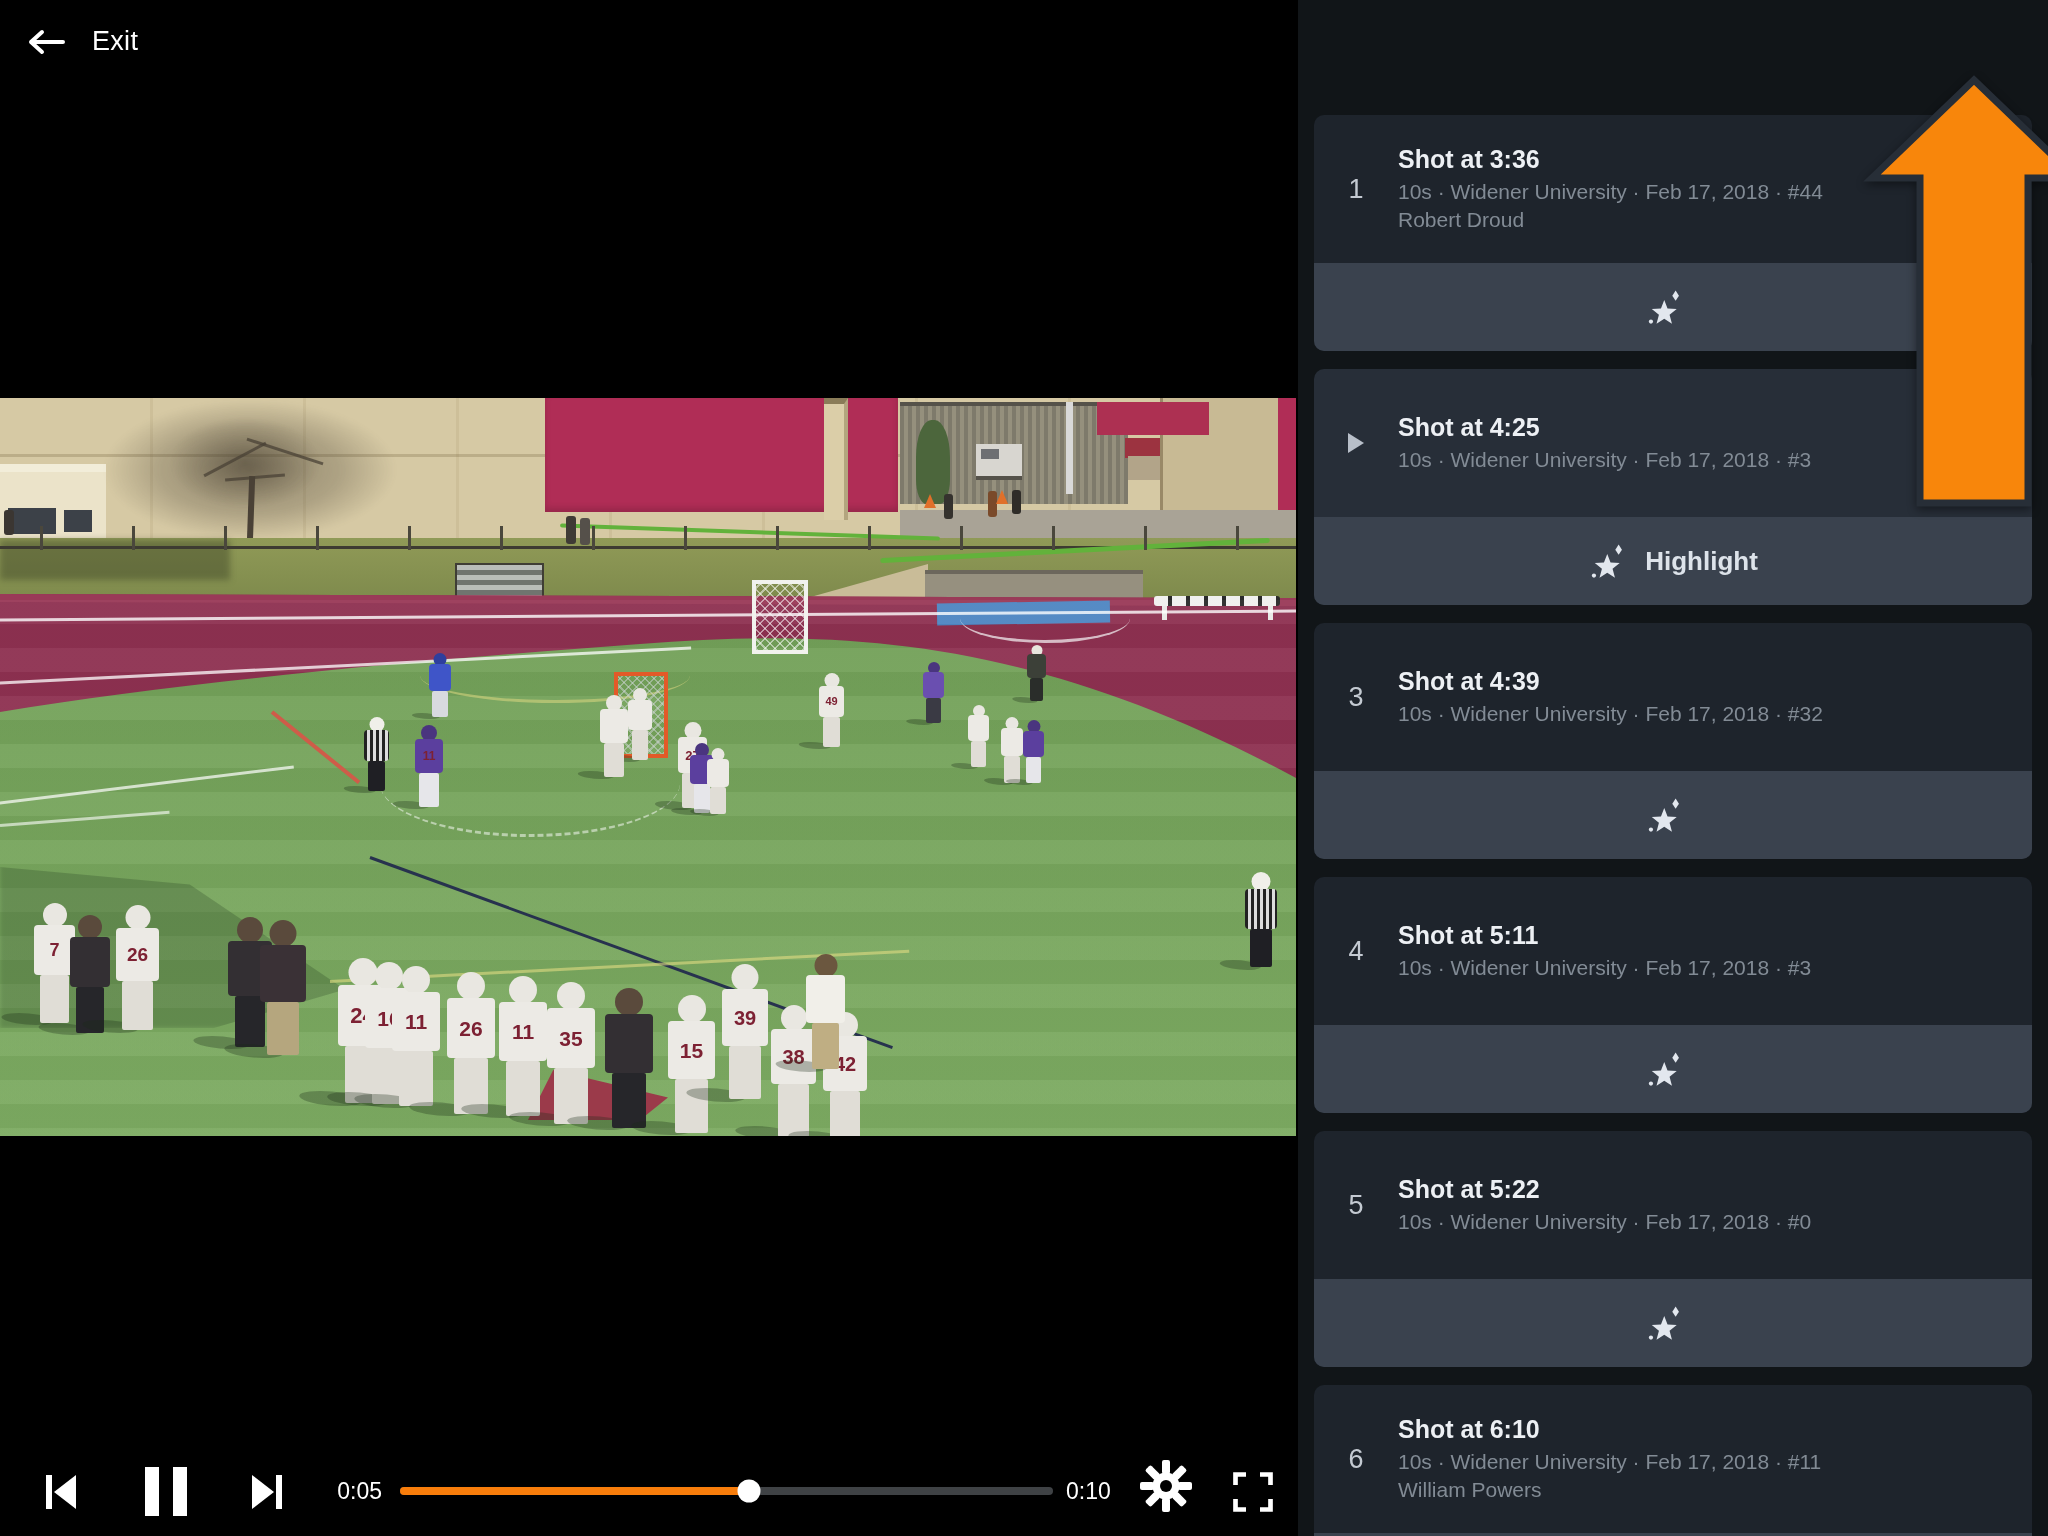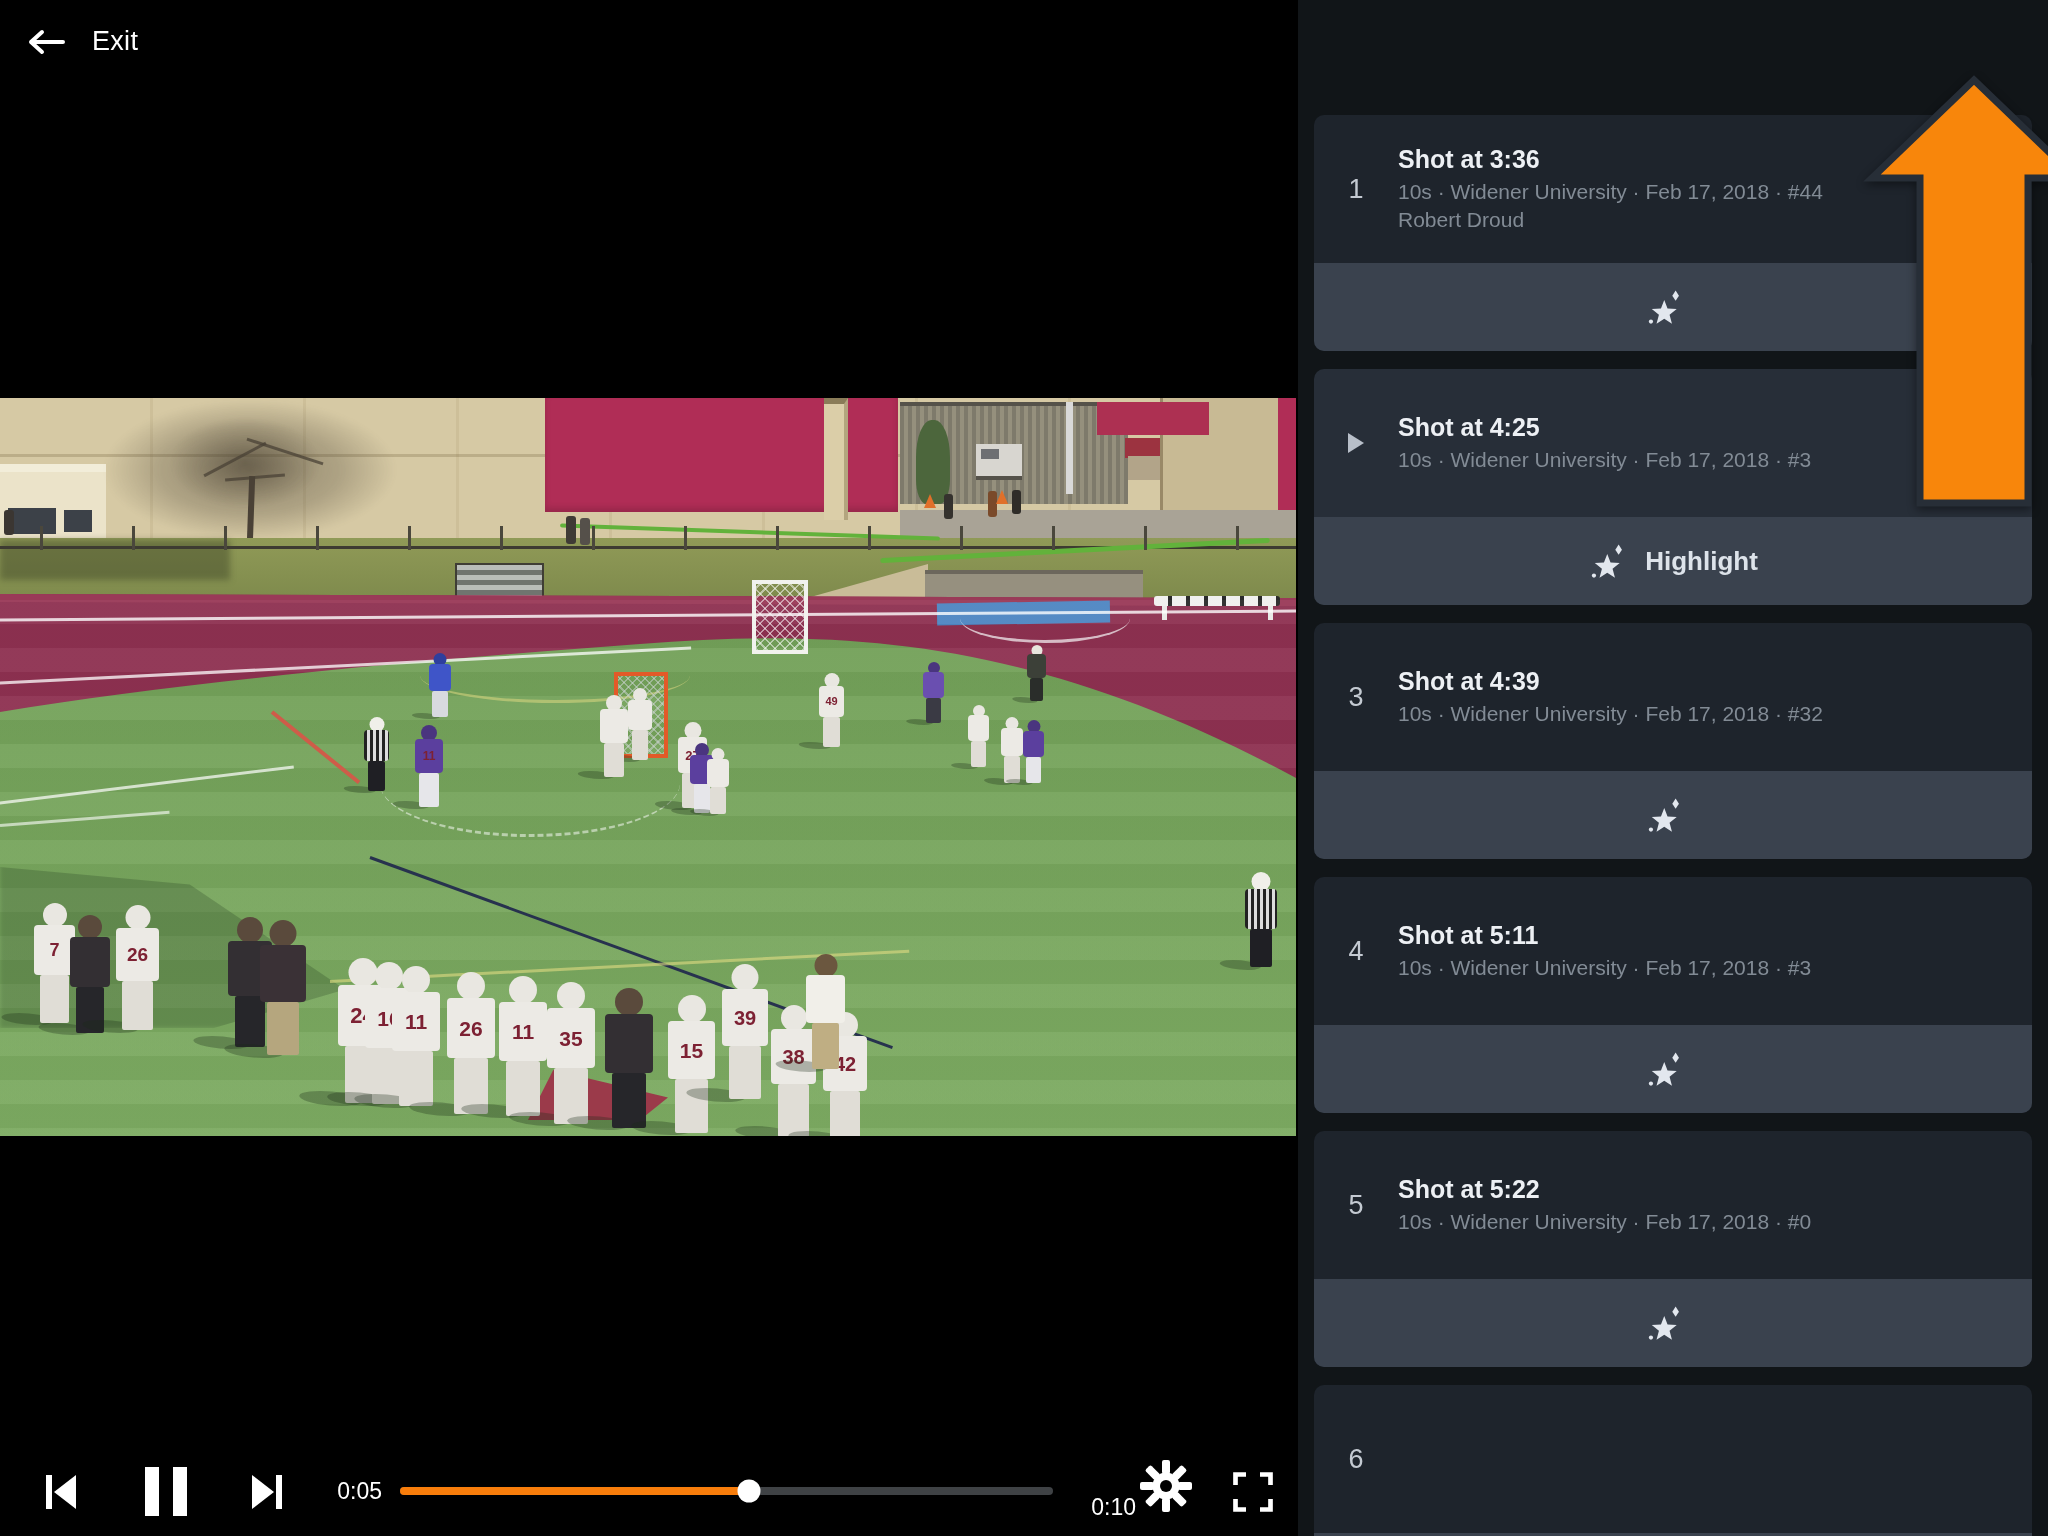--- a/index.html
+++ b/index.html
@@ -89,21 +89,21 @@
   .pp .legs{position:absolute;left:15%;right:15%;bottom:0;border-radius:2px;}
   .pp .num{font-weight:bold;color:#7d2133;line-height:1;}
   .pp .sh{position:absolute;bottom:-2px;right:55%;height:10%;width:120%;background:rgba(25,42,22,.30);
           transform:skewX(55deg);border-radius:50%;}
 
   
   #controls{position:absolute;left:0;top:1456px;width:1298px;height:80px;}
   .ctl{position:absolute;cursor:pointer;}
   #time-current,#time-total{color:#fff;font-size:23px;width:70px;top:22px;cursor:default;}
   #time-current{left:312px;text-align:right;}
-  #time-total{left:1066px;text-align:right;margin-top:16px;}
+  #time-total{left:1066px;text-align:left;}
   #seekbar{left:400px;top:31px;width:653px;height:8px;border-radius:4px;background:#3f4245;}
   #seekfill{position:absolute;left:0;top:0;height:8px;border-radius:4px;background:#f87d0b;}
   #seekknob{position:absolute;top:50%;width:23px;height:23px;border-radius:50%;background:#fff;transform:translate(-50%,-50%);}
   #pause-btn{left:145px;top:11px;display:flex;gap:14px;}
   #pause-btn div{width:14px;height:49px;background:#fff;}
 
   
   #sidebar{position:absolute;left:1298px;top:0;width:750px;height:1536px;background:#111518;}
   #sb-header{position:absolute;left:0;top:0;width:750px;height:98px;background:#222a33;}
   #sb-title{position:absolute;left:0;right:0;top:0;height:98px;display:flex;align-items:center;justify-content:center;
@@ -613,20 +613,25 @@
       </svg>
       <span class="hl-label"></span>
     </div>
   </div>
       <div class="shot-card">
     <div class="shot-main">
       <div class="numcol">
         <div class="shot-num">6</div>
 
       </div>
+      <div class="shot-info">
+        <div class="shot-title">Shot at 6:10</div>
+        <div class="shot-meta">10s · Widener University · Feb 17, 2018 · #11</div>
+        <div class="shot-athlete">William Powers</div>
+      </div>
     </div>
     <div class="shot-highlight" hidden="">
 
       <span class="hl-label"></span>
     </div>
   </div>
     </div>
 </div>
 
 <svg id="annot-arrow" viewBox="0 0 190 444">

